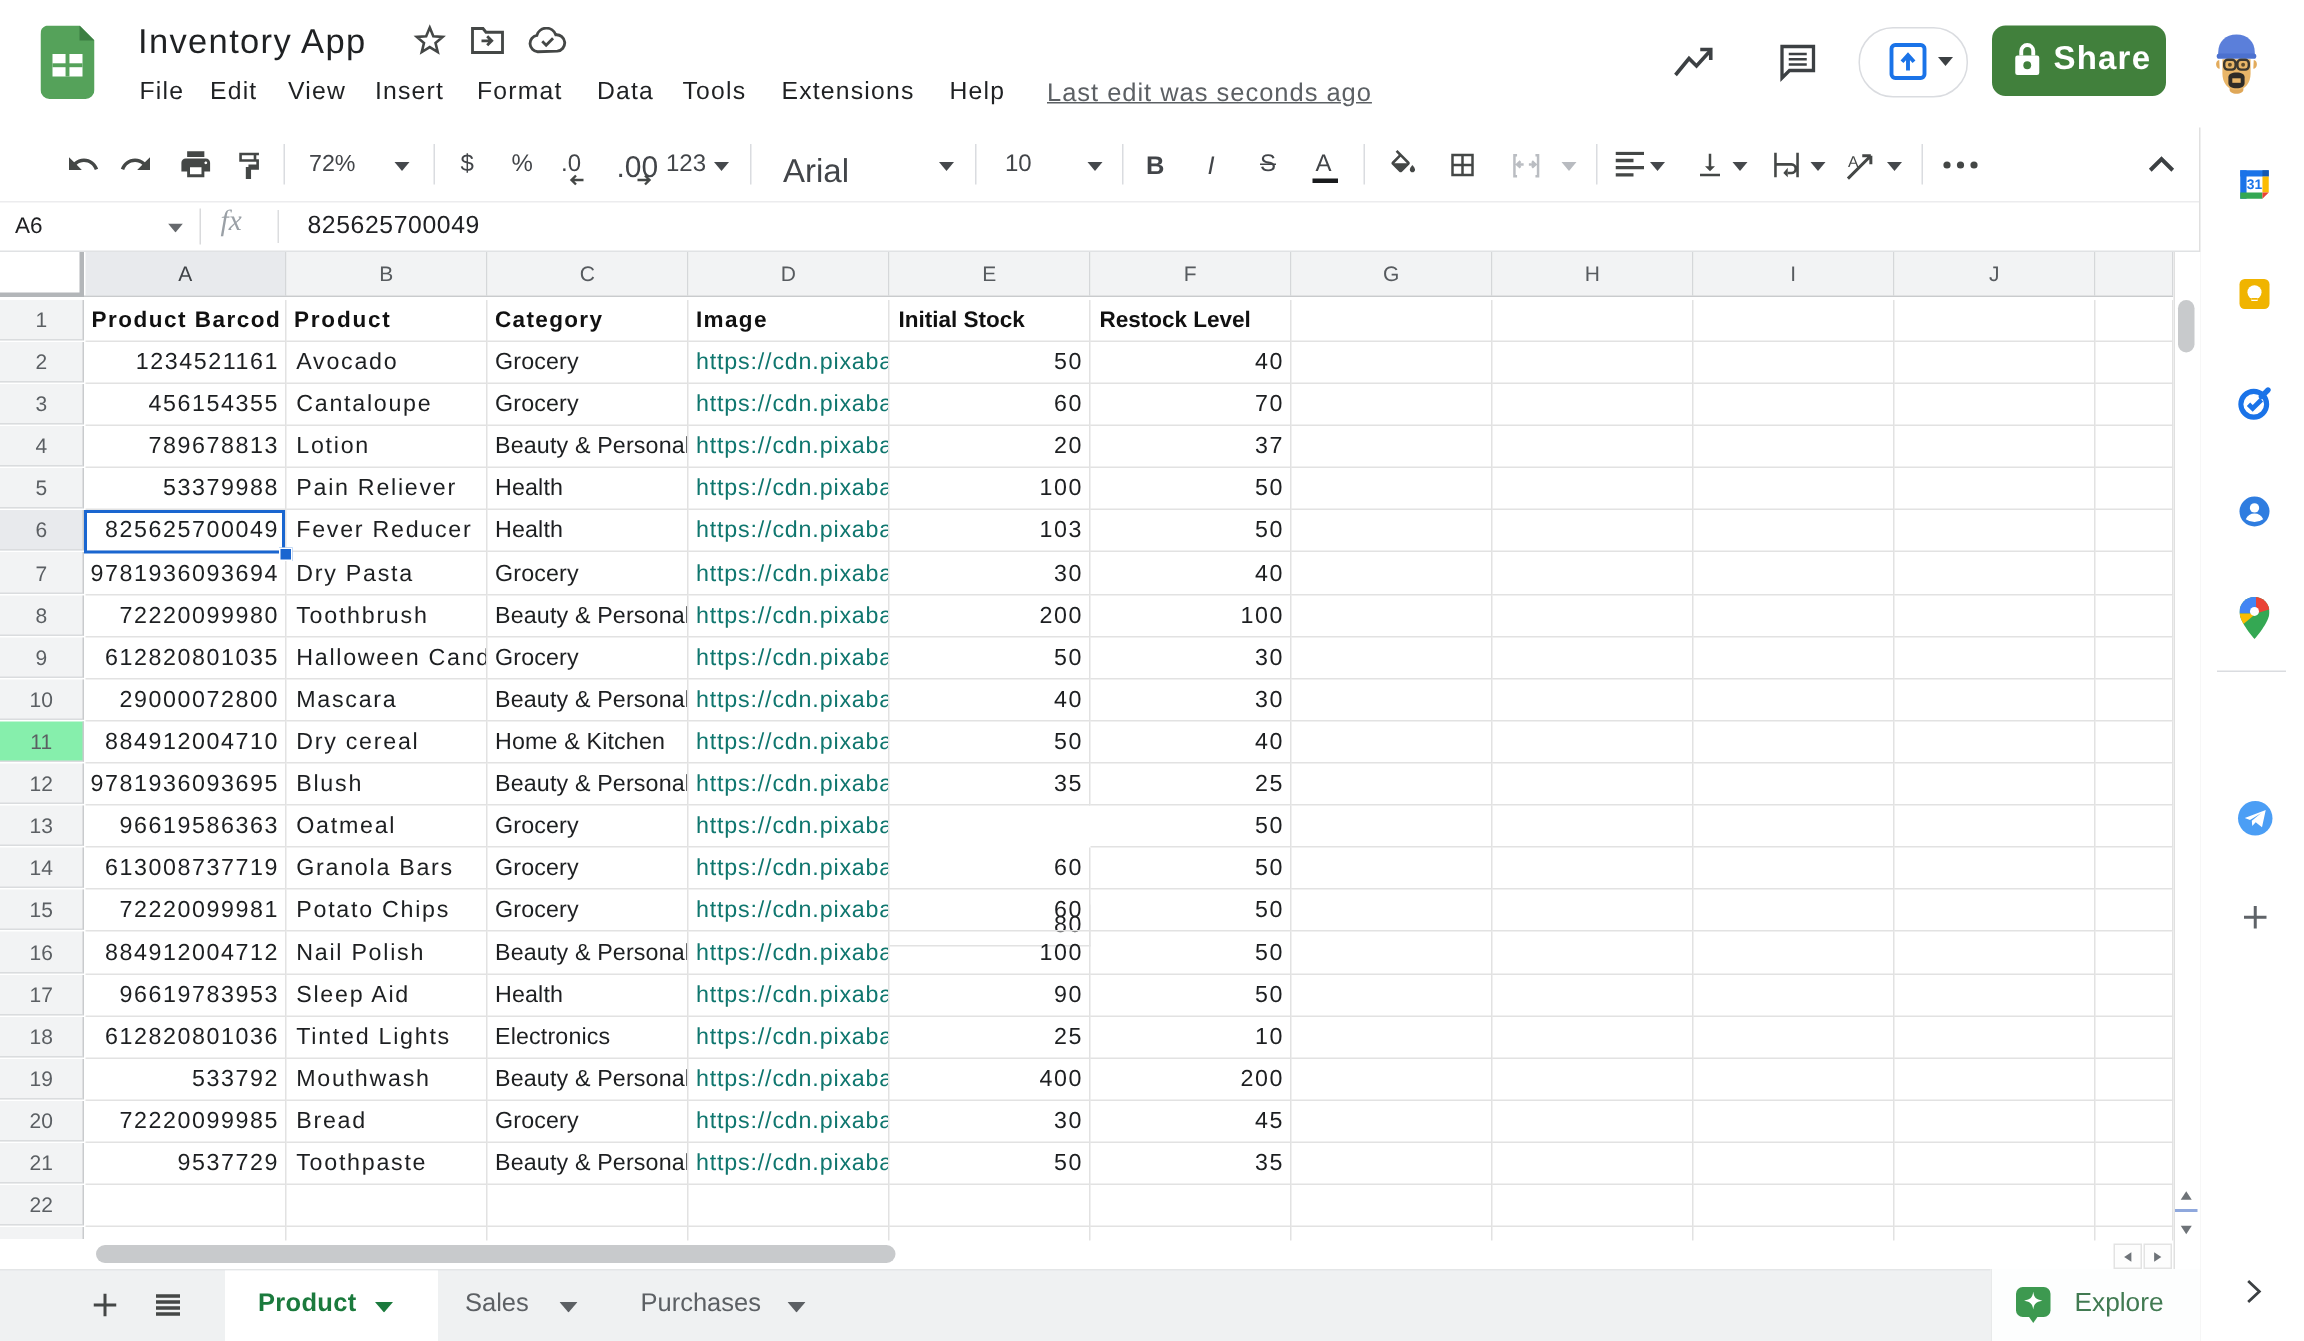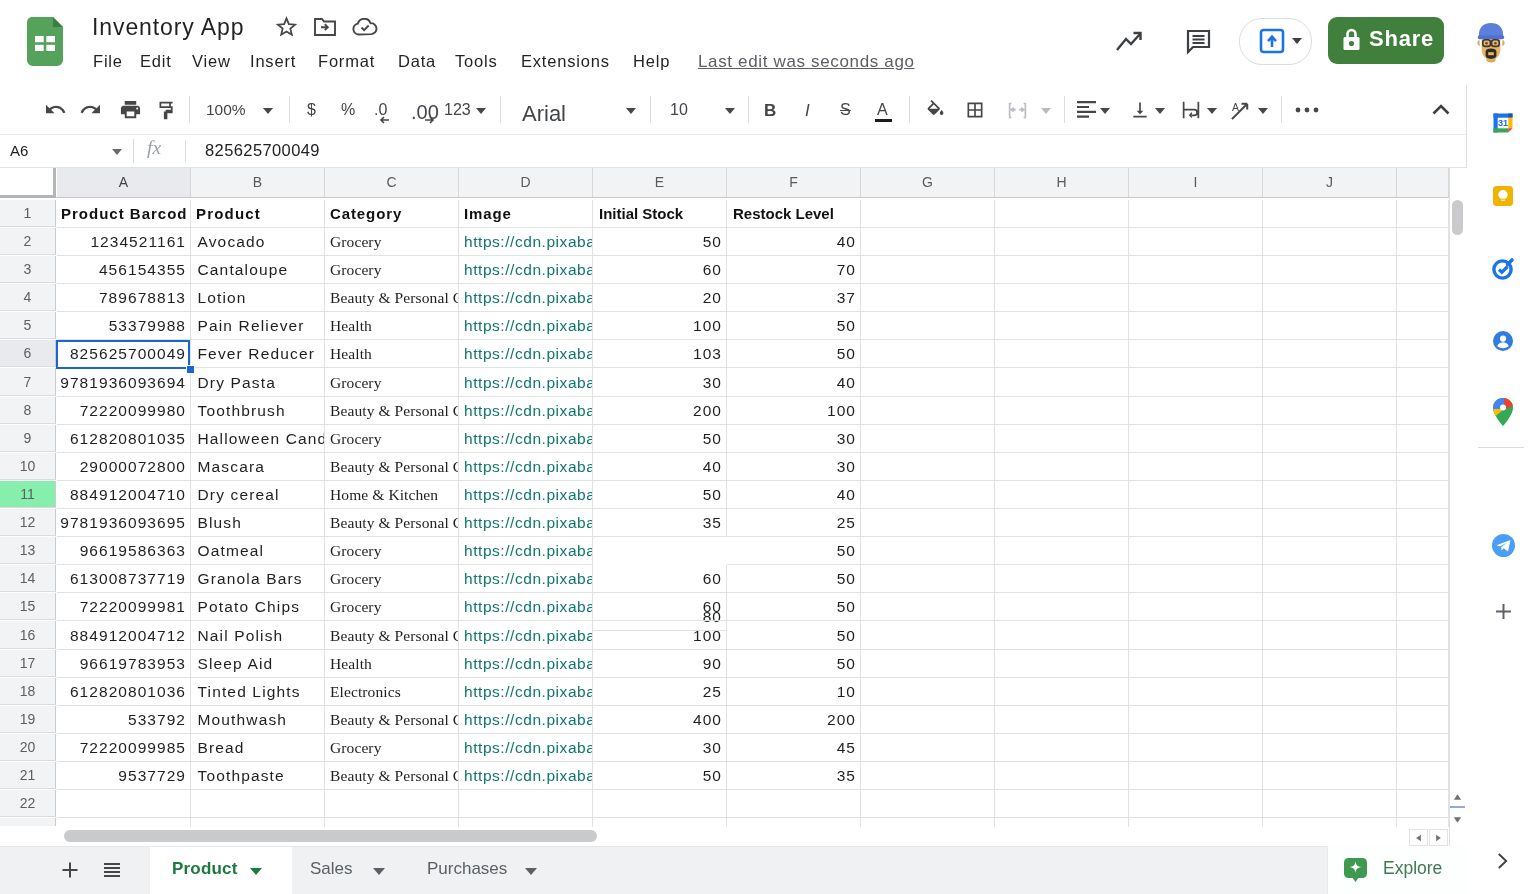--- a/index.html
+++ b/index.html
@@ -7,21 +7,21 @@
 svg{display:block}
 #grid{position:absolute;left:0;top:168px;width:1449px;height:678px;overflow:hidden;background:#fff;}
 .chead{position:absolute;top:0;height:29px;background:#f2f3f4;border-right:1px solid #d5d7d9;
  color:#5b5f63;font-size:14px;text-align:center;line-height:29px;box-sizing:border-box;}
 .rhead{position:absolute;left:0;width:56px;background:#f2f3f4;border-bottom:1px solid #dadcde;
  color:#5b5f63;font-size:14px;text-align:center;box-sizing:border-box;}
 .cell{position:absolute;overflow:hidden;white-space:nowrap;font-size:15.5px;color:#1d1f21;
  border-right:1px solid #e2e2e2;border-bottom:1px solid #e2e2e2;box-sizing:border-box;}
 .cr{text-align:right;padding-right:4px;letter-spacing:1.05px;}
 .cl{padding-left:6.5px;letter-spacing:1.15px;}
-.cc{padding-left:5px;letter-spacing:.1px;font-family:Liberation Serif, serif;}
+.cc{padding-left:5px;letter-spacing:.1px;}
 .cd{padding-left:5px;}
 .lk{color:#0f766e;letter-spacing:.55px;}
 .hb{font-weight:bold;color:#111;font-size:15px;}
 .h1a{padding-left:4px;letter-spacing:1.0px;}
 .h1b{padding-left:5px;letter-spacing:1.2px;}
 .h1c{padding-left:5px;letter-spacing:.9px;}
 .h1e{padding-left:6px;letter-spacing:0;}
 .h1f{padding-left:6px;letter-spacing:0;}
 .tbt{position:absolute;color:#424549;font-size:15.5px;top:101px;}
 .sep{position:absolute;top:96px;width:1px;height:27px;background:#dadce0;}
@@ -99,21 +99,21 @@
 <svg class="ab" style="left:79px;top:100px" width="23" height="19" viewBox="0 0 24 20">
 <path d="M11.5 6c2.65 0 5.05.99 6.9 2.6L22 5v9h-9l3.62-3.62c-1.39-1.16-3.16-1.88-5.12-1.88-3.54 0-6.55 2.31-7.6 5.5l-2.37-.78C2.92 9.03 6.85 6 11.5 6z" fill="#444746"></path>
   </svg>
 <svg class="ab" style="left:119px;top:99px" width="23" height="22" viewBox="0 0 24 23">
 <path d="M19 7H5c-1.7 0-3 1.3-3 3v6h4v4h12v-4h4v-6c0-1.7-1.3-3-3-3zm-3 11H8v-5h8v5zm3-7c-.55 0-1-.45-1-1s.45-1 1-1 1 .45 1 1-.45 1-1 1zm-1-9H6v4h12V2z" fill="#444746"></path>
   </svg>
 <svg class="ab" style="left:156px;top:100px" width="21" height="21" viewBox="0 0 24 24">
 <path d="M17 2H4v7h13v2h-6v2h-2v9h4v-7h6V7h-2V4h2V2zm-2 5H6V4h9v3z" fill="#444746"></path>
   </svg>
 <div class="sep" style="left:189px"></div>
-<div class="tbt" style="left:206px">100%</div>
+<div class="tbt" style="left:206px">72%</div>
 <div class="car" style="left:263px;top:108px"></div>
 <div class="sep" style="left:289px"></div>
 <div class="tbt" style="left:307px;font-size:16px">$</div>
 <div class="tbt" style="left:341px;font-size:16px">%</div>
 <div class="tbt" style="left:374px;font-size:16px">.0</div>
 <svg class="ab" style="left:378px;top:116px" width="12" height="8" viewBox="0 0 12 8">
 <path d="M11 4 H3 M6 1 L3 4 l3 3" fill="none" stroke="#444746" stroke-width="1.6"></path>
   </svg>
 <div class="tbt" style="left:411px;font-size:20px">.00</div>
 <svg class="ab" style="left:424px;top:116px" width="12" height="8" viewBox="0 0 12 8">

